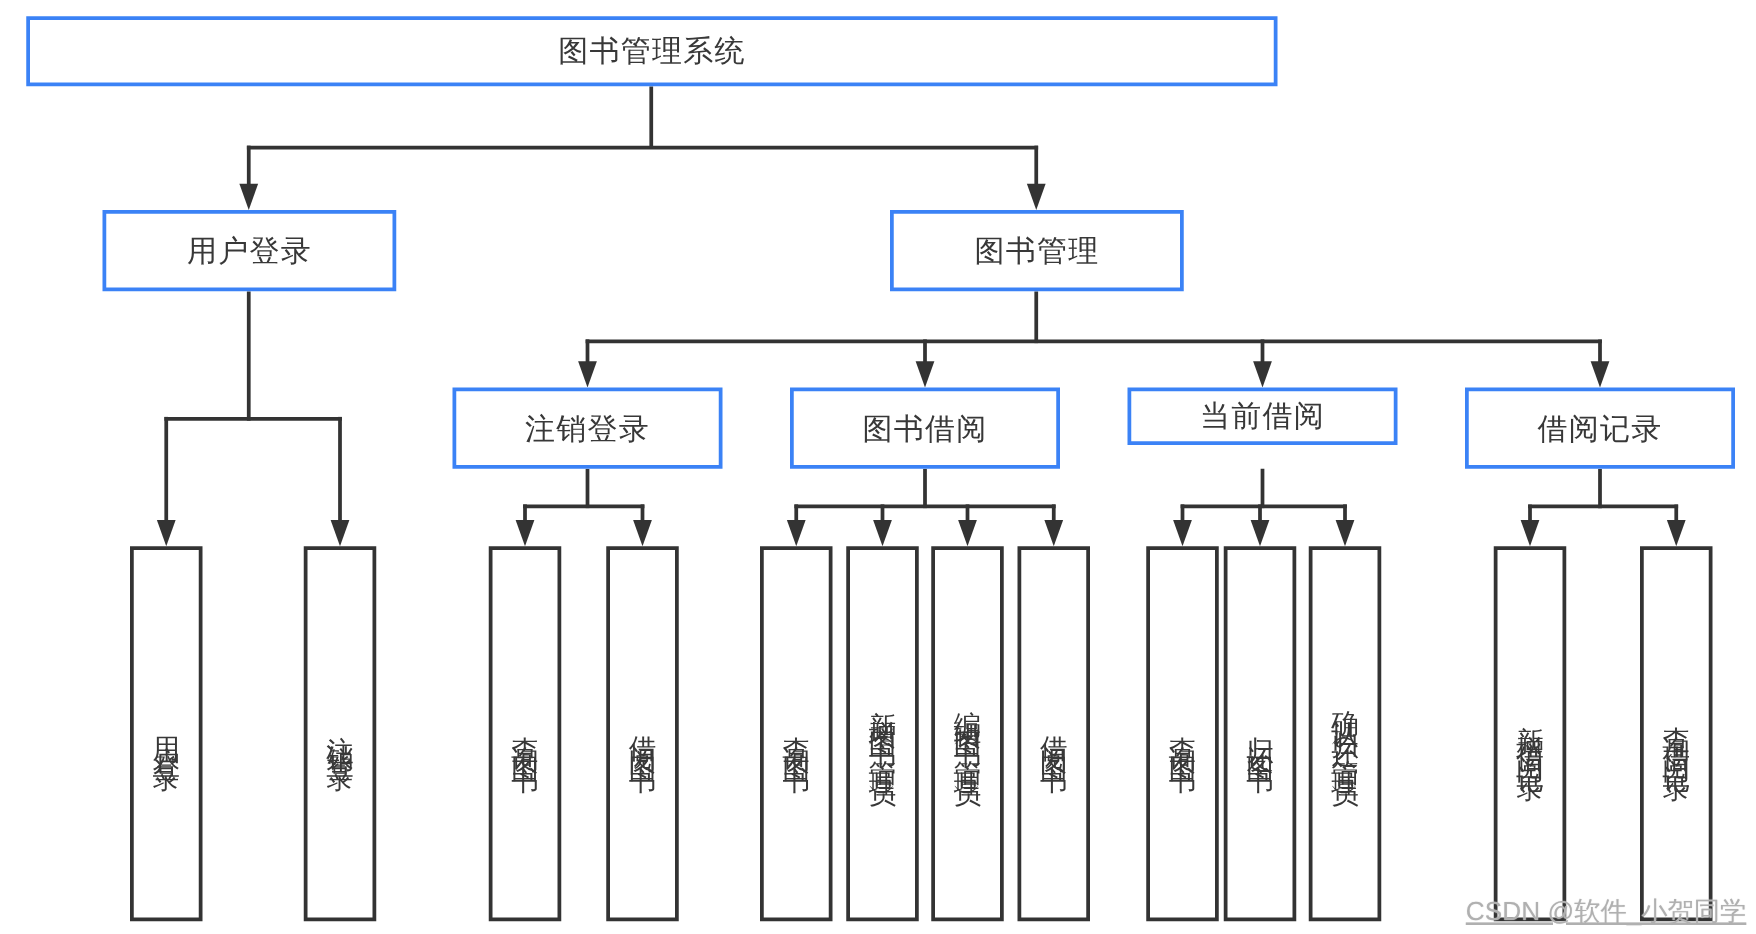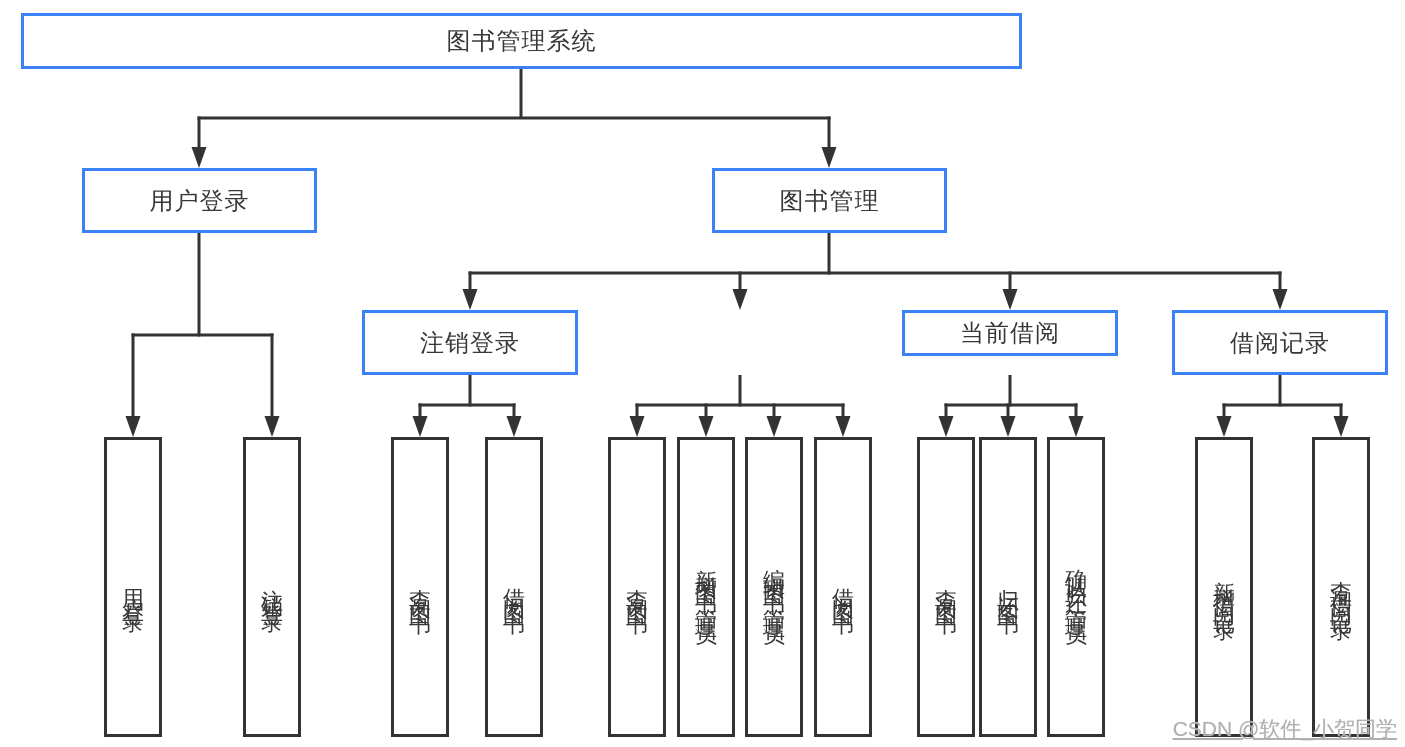--- a/index.html
+++ b/index.html
@@ -134,20 +134,21 @@
       <polygon points="1333.5,416 1348.5,416 1341,437"></polygon>
     </g>
   </svg>
 
   <div class="box" style="left:21px; top:13px; width:1001px; height:56px;">图书管理系统</div>
 
   <div class="box" style="left:82px; top:168px; width:235px; height:65px;">用户登录</div>
   <div class="box" style="left:712px; top:168px; width:235px; height:65px;">图书管理</div>
 
   <div class="box" style="left:362px; top:310px; width:216px; height:65px;">注销登录</div>
+  <div class="box" style="left:632px; top:310px; width:216px; height:65px;">图书借阅</div>
   <div class="box" style="left:902px; top:310px; width:216px; height:46px;">当前借阅</div>
   <div class="box" style="left:1172px; top:310px; width:216px; height:65px;">借阅记录</div>
 
   <div class="vbox" style="left:104px; top:437px; width:58px; height:300px;">
     <span class="vtext">用户登录</span>
   </div>
   <div class="vbox" style="left:243px; top:437px; width:58px; height:300px;">
     <span class="vtext">注销登录</span>
   </div>
 

